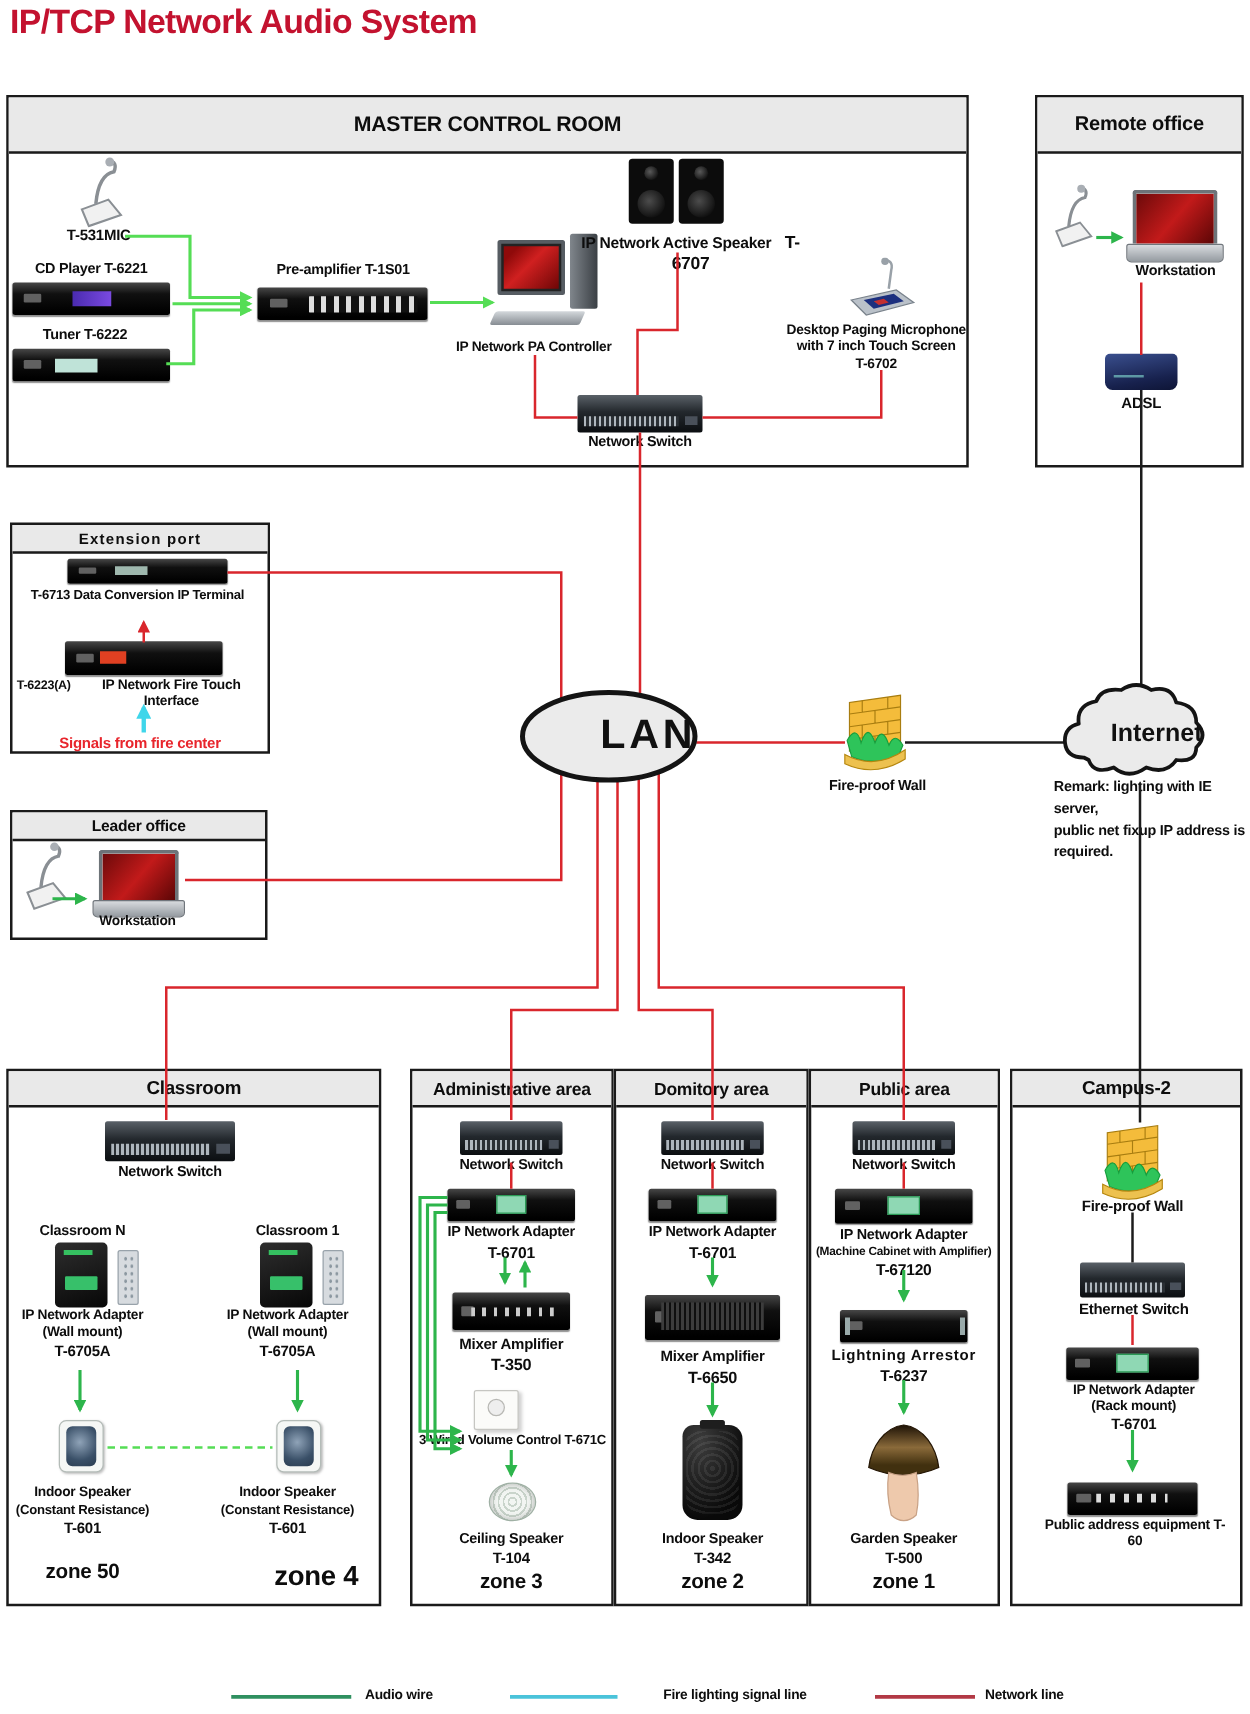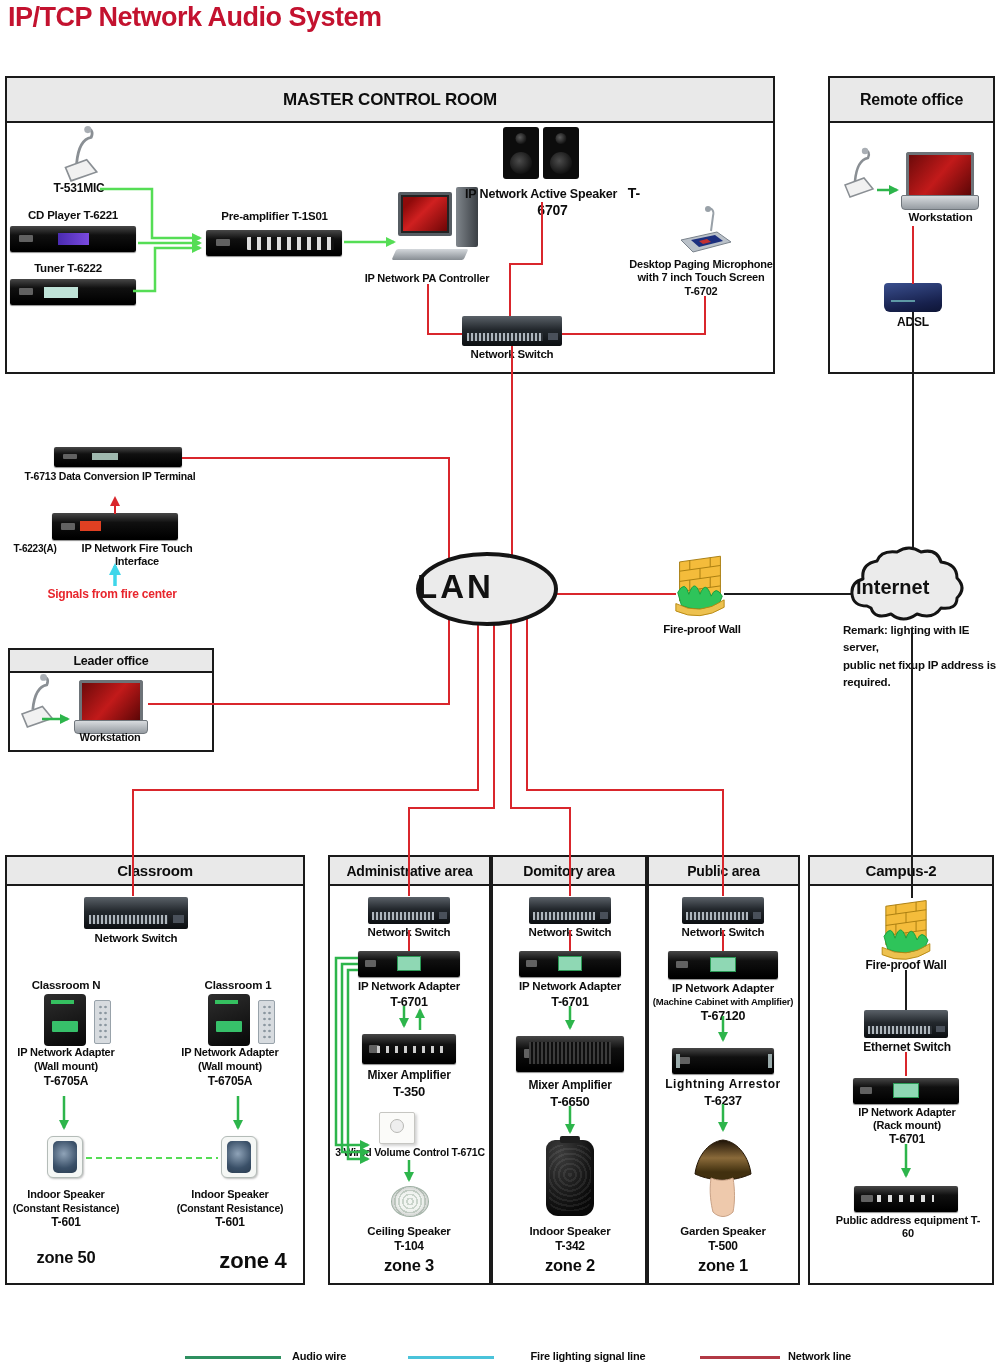--- a/index.html
+++ b/index.html
@@ -6,21 +6,21 @@
   #page{position:relative;width:1000px;height:1371px;background:#fff;overflow:hidden;
         font-family:"Liberation Sans",sans-serif;color:#0d0d0d}
   .title{position:absolute;left:8px;top:2px;font-size:27px;font-weight:800;color:#c3122f;letter-spacing:-0.5px;z-index:30}
   .box{position:absolute;border:2px solid #1a1a1a;background:#fff;z-index:10;box-sizing:border-box}
   .bhdr{position:absolute;left:0;right:0;top:0;background:#e9e9e9;border-bottom:2px solid #1a1a1a;
         display:flex;align-items:center;justify-content:center;font-weight:700;z-index:12;letter-spacing:-0.2px}
   .lb{position:absolute;z-index:22;font-weight:700;text-align:center;font-size:10.5px;line-height:1.2;color:#0d0d0d;letter-spacing:-0.2px}
   .lb .ln{display:block}
   .wires{position:absolute;left:0;top:0;z-index:50;pointer-events:none}
   .shape{position:absolute;z-index:60;pointer-events:none}
-  .shapelb{position:absolute;z-index:61;font-weight:800;text-align:left;color:#111}
+  .shapelb{position:absolute;z-index:61;font-weight:800;text-align:right;color:#111}
   
   .rack{position:absolute;z-index:20;background:linear-gradient(180deg,#474747,#101010 35%,#000 92%);border-radius:2px;box-shadow:0 1px 1px rgba(0,0,0,.45)}
   .rack::before{content:"";position:absolute;left:7%;top:36%;width:11%;height:26%;background:#6a6a6a;border-radius:1px;opacity:.9}
   .cdp::after{content:"";position:absolute;left:38%;top:27%;width:25%;height:46%;background:linear-gradient(90deg,#4a2bb0,#7a4ae0)}
   .tun::after{content:"";position:absolute;left:27%;top:30%;width:27%;height:42%;background:#bfe3d8}
   .pre::after{content:"";position:absolute;left:30%;top:26%;width:64%;height:50%;background:repeating-linear-gradient(90deg,#ddd 0 4px,#111 4px 10px);border-radius:1px}
   .adp::after{content:"";position:absolute;left:38%;top:20%;width:24%;height:56%;background:#8fd8b4;border:1px solid #2a9a55;box-sizing:border-box}
   .fal::after{content:"";position:absolute;left:22%;top:28%;width:17%;height:40%;background:#e04022}
   .dct::after{content:"";position:absolute;left:30%;top:30%;width:20%;height:36%;background:#9fb8ae}
   .mx1::after{content:"";position:absolute;left:16%;top:40%;width:70%;height:24%;background:repeating-linear-gradient(90deg,#ccc 0 3px,transparent 3px 9px)}
@@ -68,20 +68,25 @@
   <div class="box" style="left:5px;top:76px;width:770px;height:298px">
     <div class="bhdr" style="height:43px;font-size:17px">
       <span>MASTER CONTROL ROOM</span>
     </div>
   </div>
   <div class="box" style="left:828px;top:76px;width:167px;height:298px">
     <div class="bhdr" style="height:43px;font-size:16px">
       <span>Remote office</span>
     </div>
   </div>
+  <div class="box" style="left:8px;top:418px;width:208px;height:185px">
+    <div class="bhdr" style="height:21px;font-size:12px;letter-spacing:1px">
+      <span>Extension port</span>
+    </div>
+  </div>
   <div class="box" style="left:8px;top:648px;width:206px;height:104px">
     <div class="bhdr" style="height:21px;font-size:12.5px">
       <span>Leader office</span>
     </div>
   </div>
   <div class="box" style="left:5px;top:855px;width:300px;height:430px">
     <div class="bhdr" style="height:27px;font-size:15px">
       <span>Classroom</span>
     </div>
   </div>

